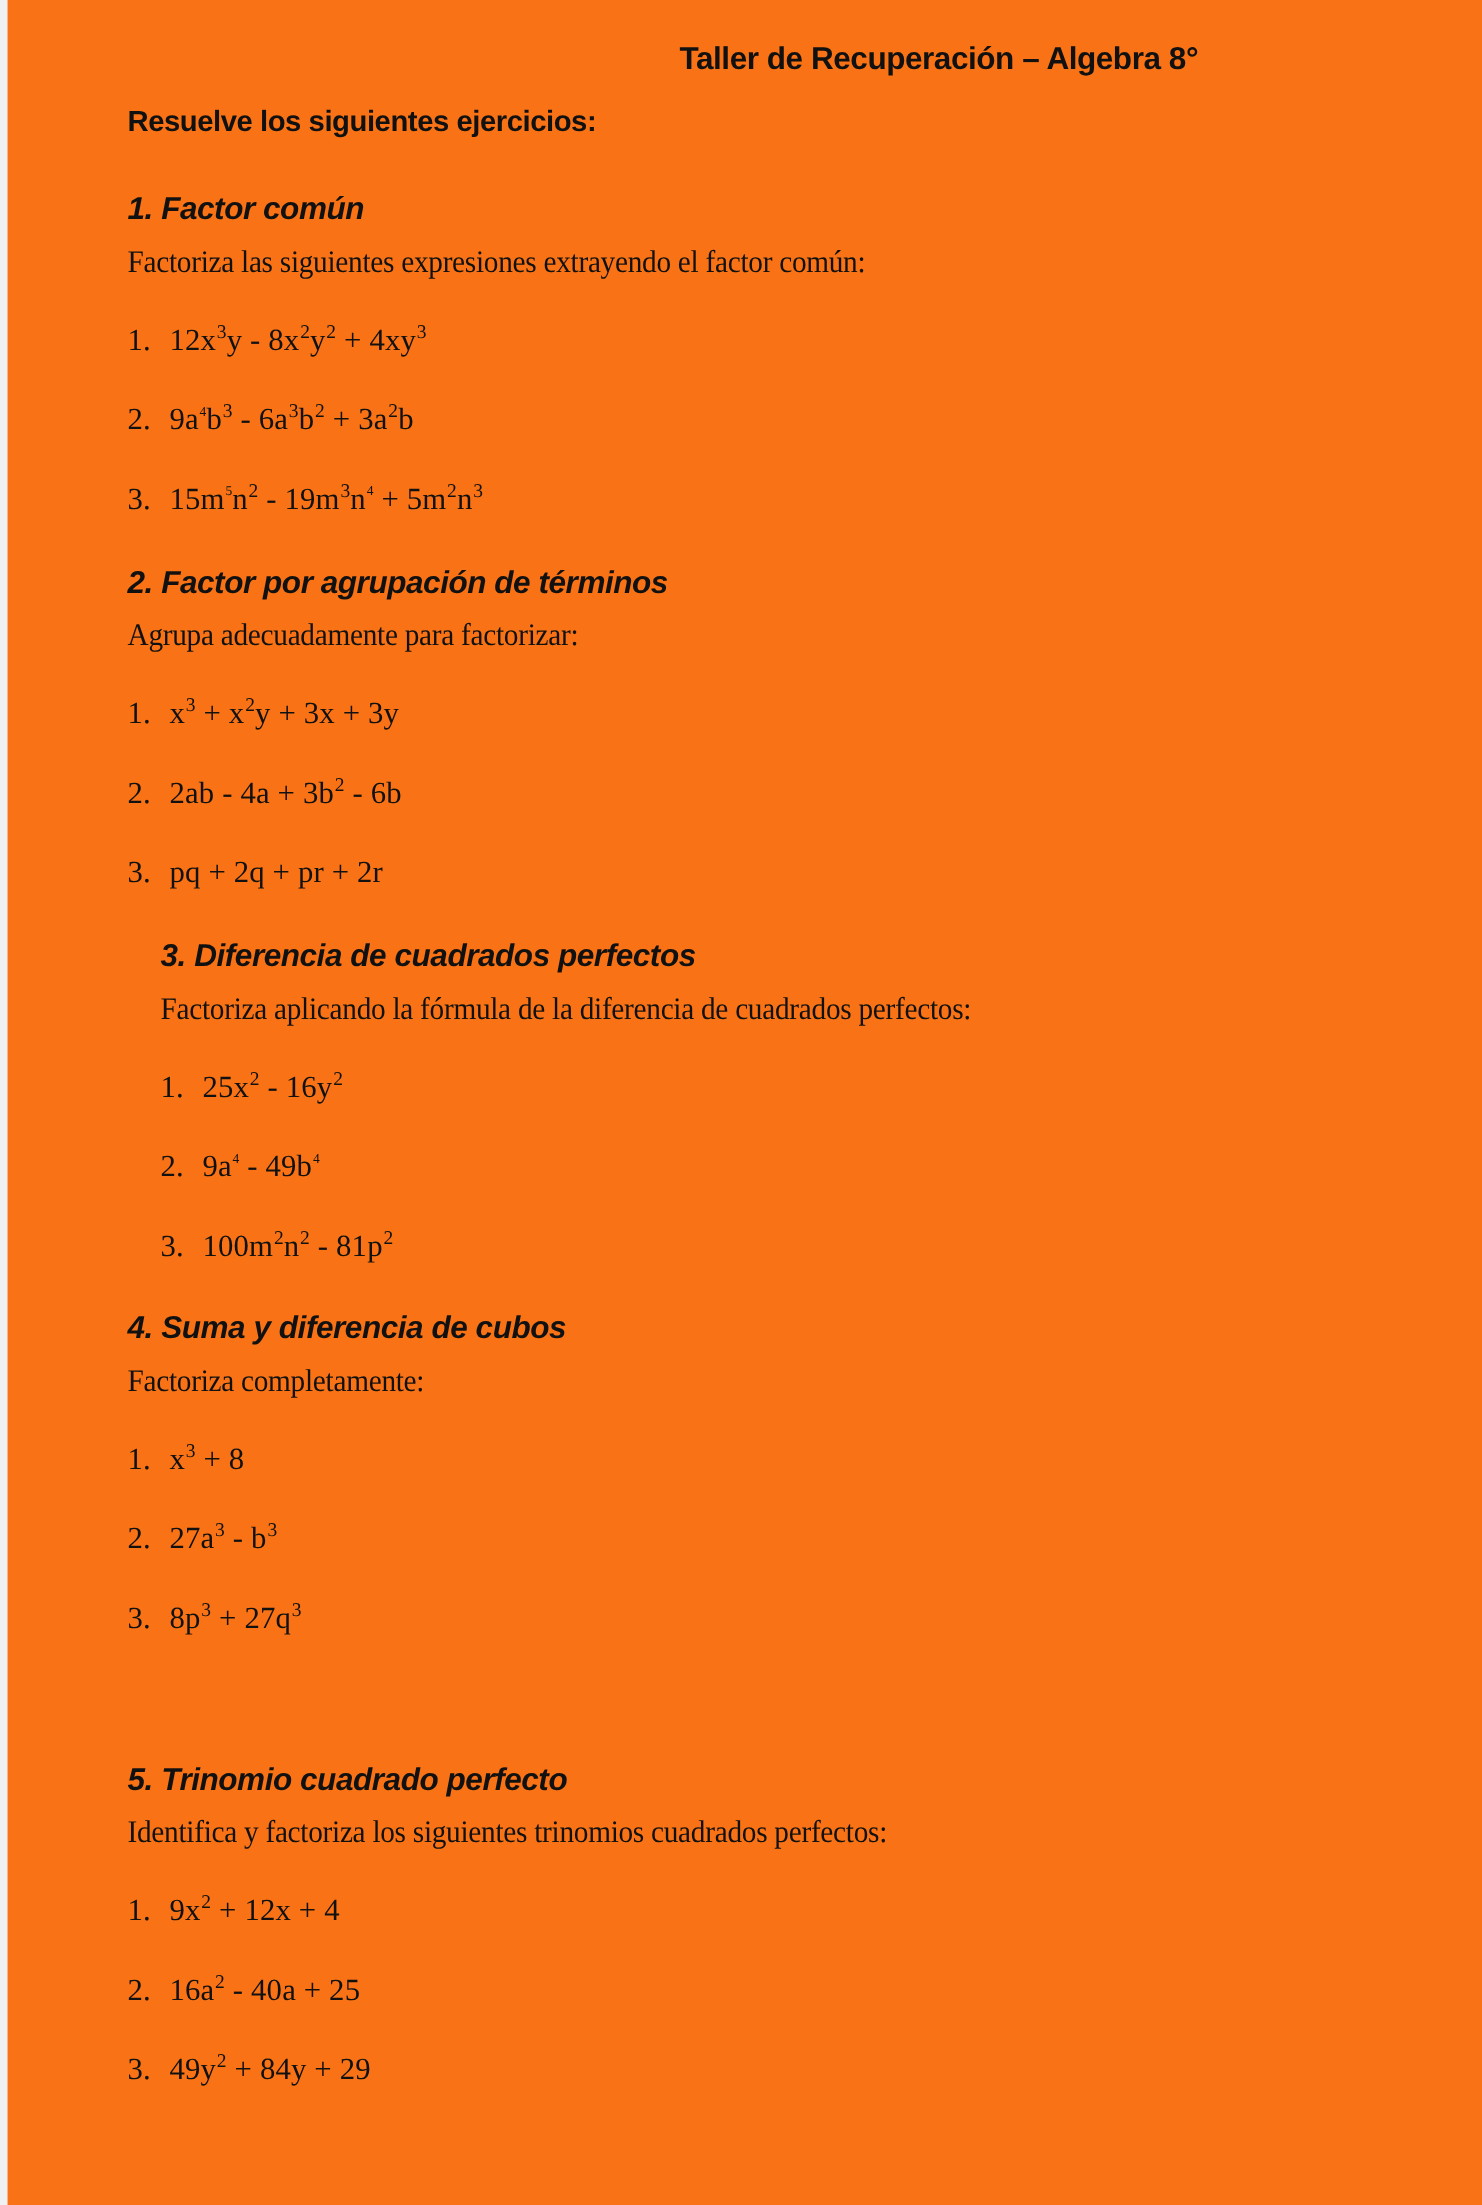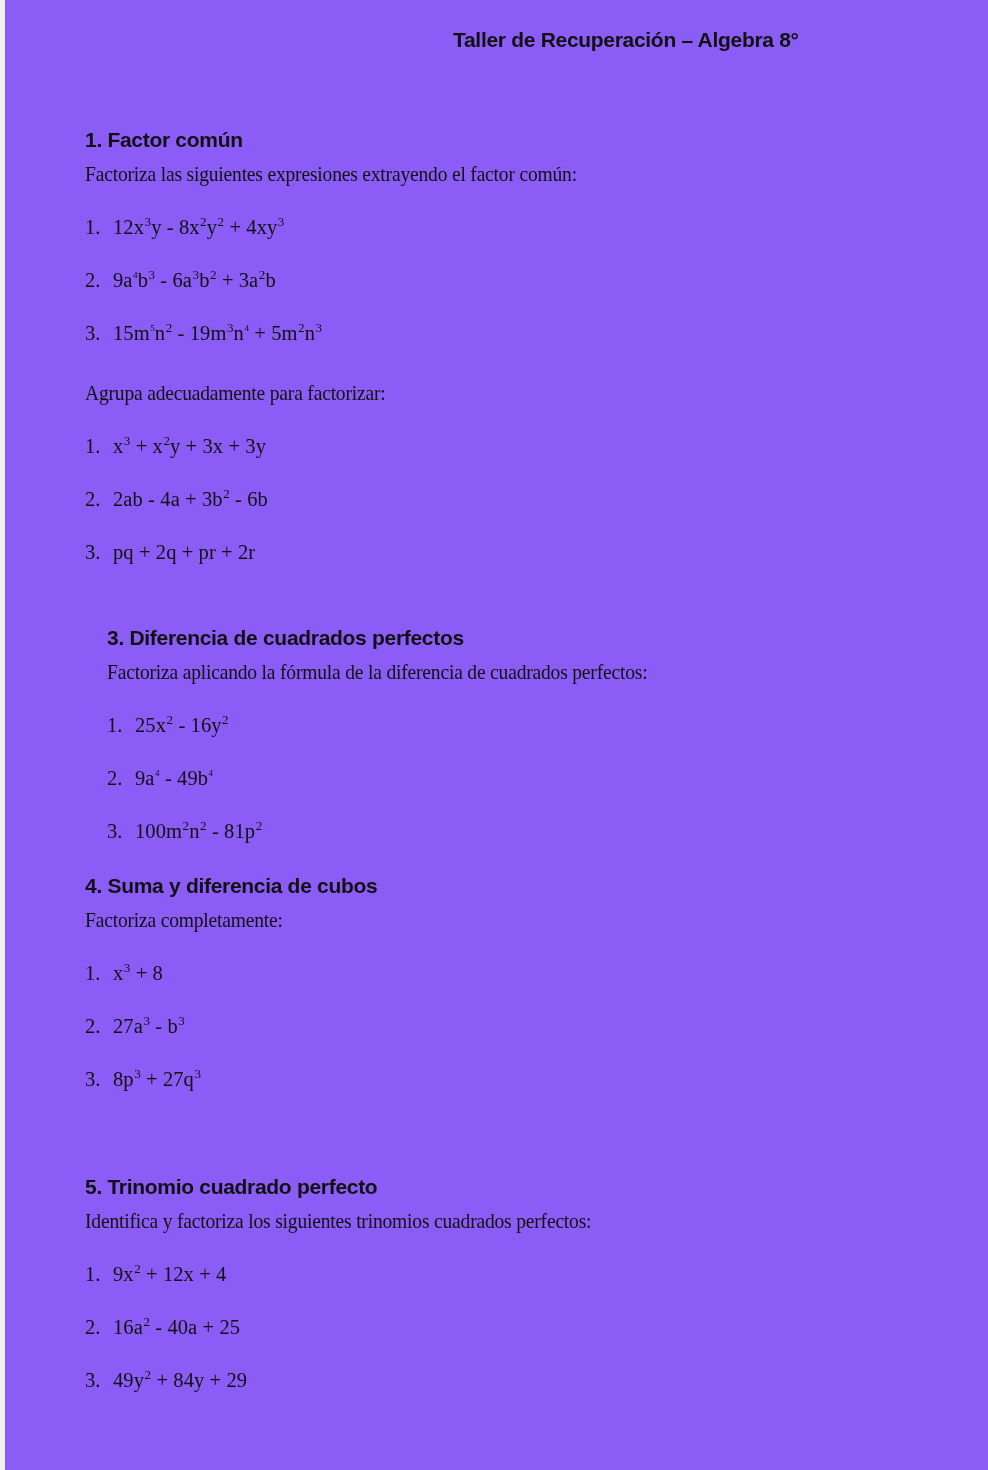--- a/index.html
+++ b/index.html
@@ -21,21 +21,21 @@
       width: 5px;
       height: 1470px;
       background: #eff1f2;
     }
     .page {
       position: absolute;
       left: 5px;
       top: 0;
       width: 983px;
       height: 1470px;
-      background: #8b5cf6;
+      background: #f97316;
     }
     .doc-title {
       position: absolute;
       top: 8px;
       left: 448px;
       font-family: "Liberation Sans", sans-serif;
       font-weight: bold;
       font-size: 21px;
       line-height: 36px;
       letter-spacing: -0.3px;
@@ -58,20 +58,21 @@
       width: 880px;
     }
     .section-heading {
       font-family: "Liberation Sans", sans-serif;
       font-weight: bold;
       font-size: 21px;
       line-height: 30px;
       letter-spacing: -0.3px;
       white-space: nowrap;
       margin: 0;
+      font-style: italic;
     }
     .section-desc {
       font-family: "Liberation Serif", serif;
       font-size: 21px;
       line-height: 30px;
       letter-spacing: -0.2px;
       white-space: nowrap;
       margin: 4px 0 0 0;
       transform: scaleX(0.93);
       transform-origin: left center;
@@ -114,20 +115,21 @@
   </style>
 </head>
 <body>
 
 <div class="left-strip"></div>
 
 <main class="page">
 
   <h1 class="doc-title">Taller de Recuperación – Algebra 8°</h1>
 
+  <p class="instructions" style="margin:0;">Resuelve los siguientes ejercicios:</p>
 
   <section class="section" style="top:125px;">
     <h2 class="section-heading">1. Factor común</h2>
     <p class="section-desc">Factoriza las siguientes expresiones extrayendo el factor común:</p>
     <ol class="exercise-list" style="position:relative;">
       <li class="exercise" style="top:23px;">
         <span class="exercise-num">1.</span>
         <span class="expr"><span>12x</span><span class="sup">3</span><span>y - 8x</span><span class="sup">2</span><span>y</span><span class="sup">2</span><span> + 4xy</span><span class="sup">3</span></span>
       </li>
       <li class="exercise" style="top:76px;">
@@ -135,20 +137,21 @@
         <span class="expr"><span>9a</span><span class="sup small">4</span><span>b</span><span class="sup">3</span><span> - 6a</span><span class="sup">3</span><span>b</span><span class="sup">2</span><span> + 3a</span><span class="sup">2</span><span>b</span></span>
       </li>
       <li class="exercise" style="top:129px;">
         <span class="exercise-num">3.</span>
         <span class="expr"><span>15m</span><span class="sup small">5</span><span>n</span><span class="sup">2</span><span> - 19m</span><span class="sup">3</span><span>n</span><span class="sup small">4</span><span> + 5m</span><span class="sup">2</span><span>n</span><span class="sup">3</span></span>
       </li>
     </ol>
   </section>
 
   <section class="section" style="top:374px;">
+    <h2 class="section-heading">2. Factor por agrupación de términos</h2>
     <p class="section-desc">Agrupa adecuadamente para factorizar:</p>
     <ol class="exercise-list" style="position:relative;">
       <li class="exercise" style="top:23px;">
         <span class="exercise-num">1.</span>
         <span class="expr"><span>x</span><span class="sup">3</span><span> + x</span><span class="sup">2</span><span>y + 3x + 3y</span></span>
       </li>
       <li class="exercise" style="top:76px;">
         <span class="exercise-num">2.</span>
         <span class="expr"><span>2ab - 4a + 3b</span><span class="sup">2</span><span> - 6b</span></span>
       </li>

